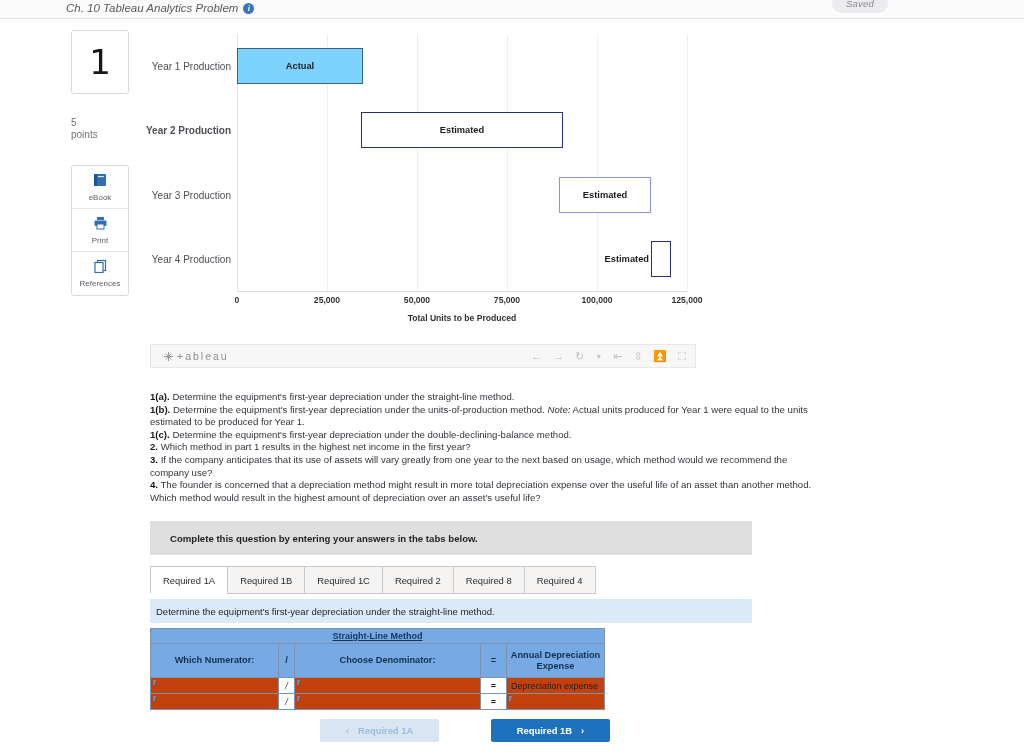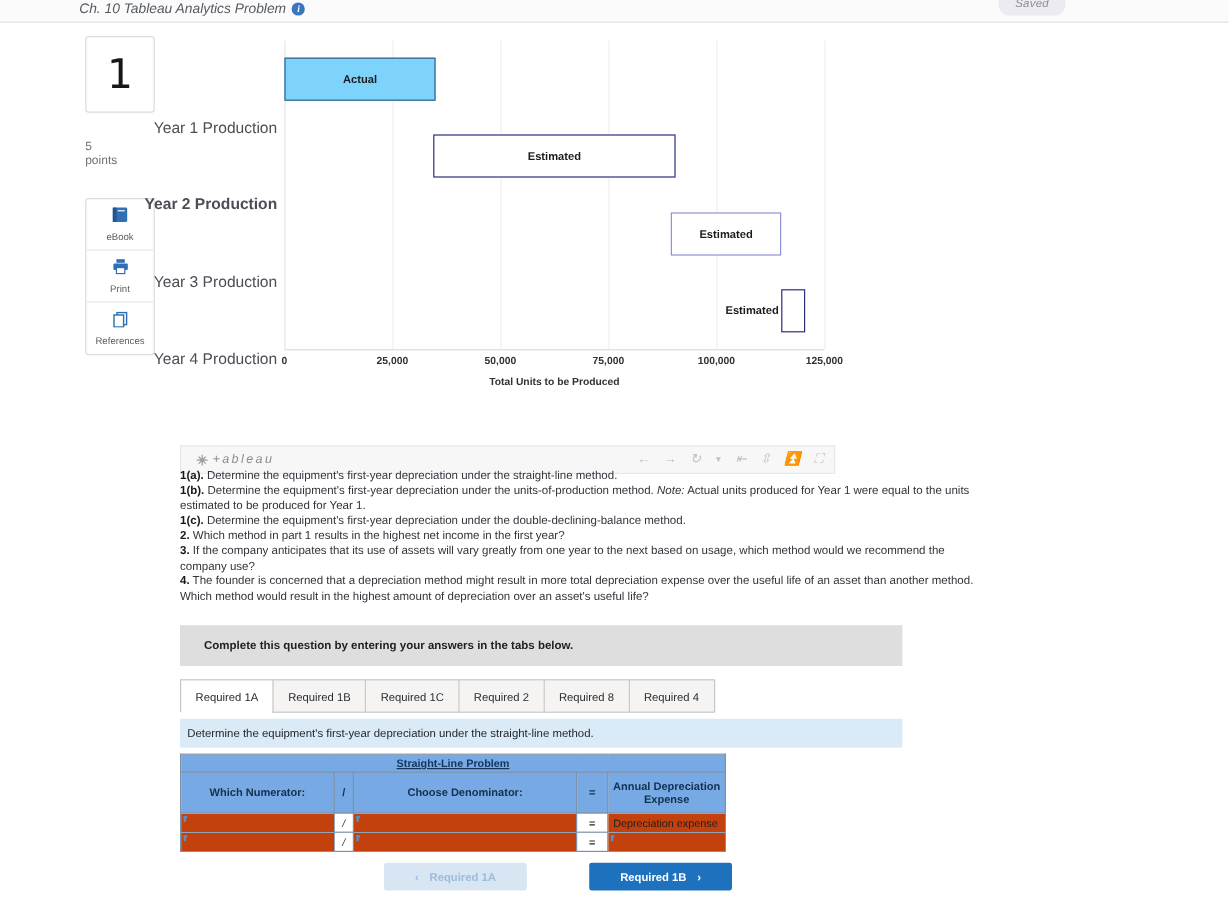--- a/index.html
+++ b/index.html
@@ -92,25 +92,24 @@
   .chart-plot { position: absolute; left: 87px; top: 0; width: 450px; height: 257px; }
   .gridline {
     position: absolute; top: 0; bottom: 0;
     width: 1px; background: #eeeeee;
   }
   .gridline.axis0 { background: #e4e4e4; }
   .row-label {
     position: absolute;
     right: 100%;
     margin-right: 6px;
-    font-size: 13px;
+    font-size: 10px;
     color: #4b4f55;
     white-space: nowrap;
     transform: translateY(-50%);
-    margin-top: 40px;
   }
   .bar {
     position: absolute;
     height: 36px;
     transform: translateY(-50%);
     display: flex; align-items: center; justify-content: center;
     font-size: 9.3px; font-weight: bold; color: #1b1c1e;
     white-space: nowrap;
   }
   .bar.actual { background: #7dd3fc; border: 1px solid #35618c; }
@@ -129,25 +128,25 @@
     white-space: nowrap;
   }
   .axis-title {
     position: absolute; top: 22px;
     width: 100%; text-align: center;
     font-size: 8.6px; font-weight: bold; color: #2e3135;
   }
 
   
   .tableau-bar {
-    position: absolute; left: 150px; top: 371px;
+    position: absolute; left: 150px; top: 344px;
     width: 546px; height: 24px;
     background: #f7f7f7;
     border: 1px solid #e8e8e8;
-    display: flex; align-items: center; font-style: italic;
+    display: flex; align-items: center;
   }
   .tableau-logo {
     display: flex; align-items: center; gap: 3px;
     margin-left: 12px;
     font-size: 10.5px; color: #8e8e8e; letter-spacing: 2px;
   }
   .tb-icons { margin-left: auto; margin-right: 9px; display: flex; align-items: center; gap: 11px; }
   .tb-ic { color: #c2c2c2; font-size: 11px; line-height: 1; cursor: pointer; }
 
   
@@ -390,21 +389,21 @@
     <div class="tab">Required 2</div>
     <div class="tab">Required 8</div>
     <div class="tab">Required 4</div>
   </div>
 
 <div class="subprompt">Determine the equipment's first-year depreciation under the straight-line method.</div>
 
 <table class="ans-table">
   <tbody>
       <tr>
-    <td class="th-title" colspan="5"><span>Straight-Line Problem</span></td>
+    <td class="th-title" colspan="5"><span>Straight-Line Method</span></td>
   </tr>
   <tr>
     <td class="th-col c-num">Which Numerator:</td>
     <td class="th-col c-slash">/</td>
     <td class="th-col c-den">Choose Denominator:</td>
     <td class="th-col c-eq">=</td>
     <td class="th-col c-exp">Annual Depreciation Expense</td>
   </tr>
   <tr>
     <td class="ans-cell"><span class="caret"></span><input value="" style=""></td>

